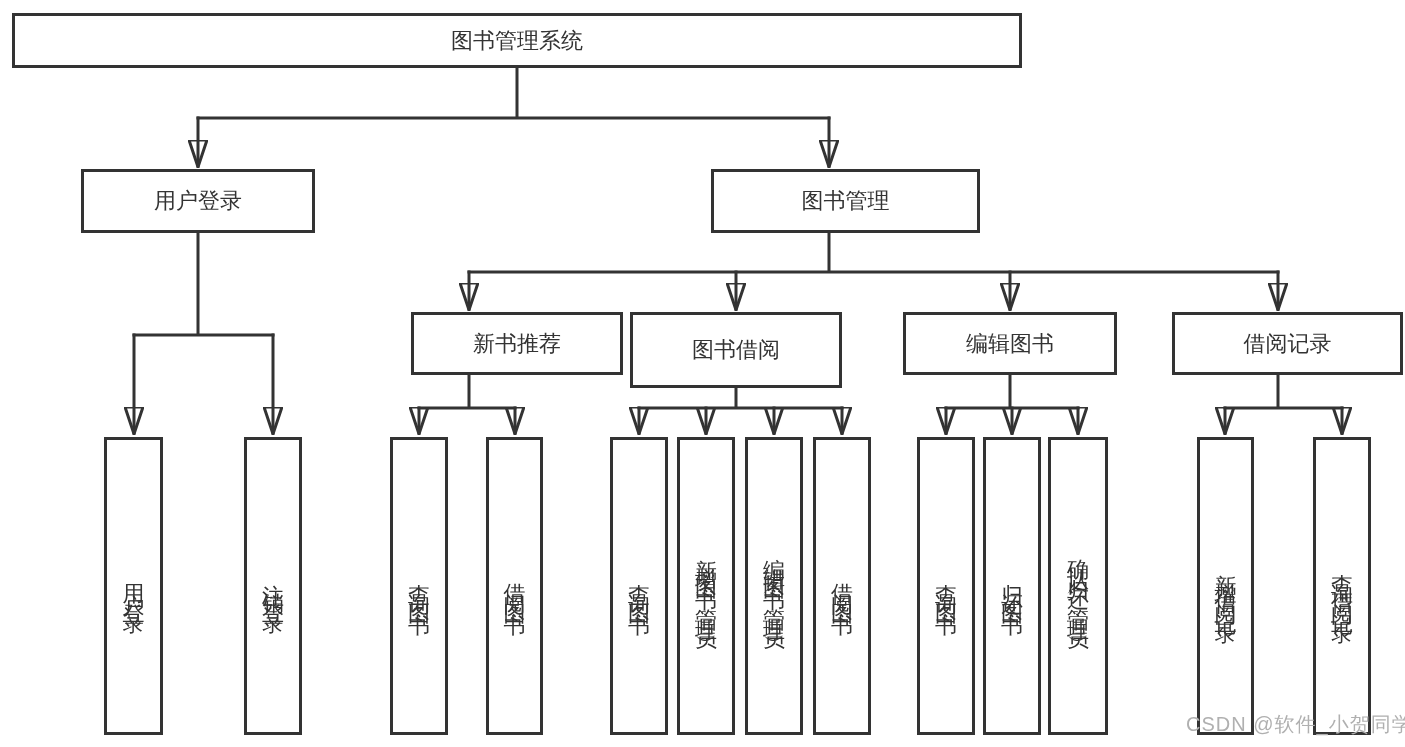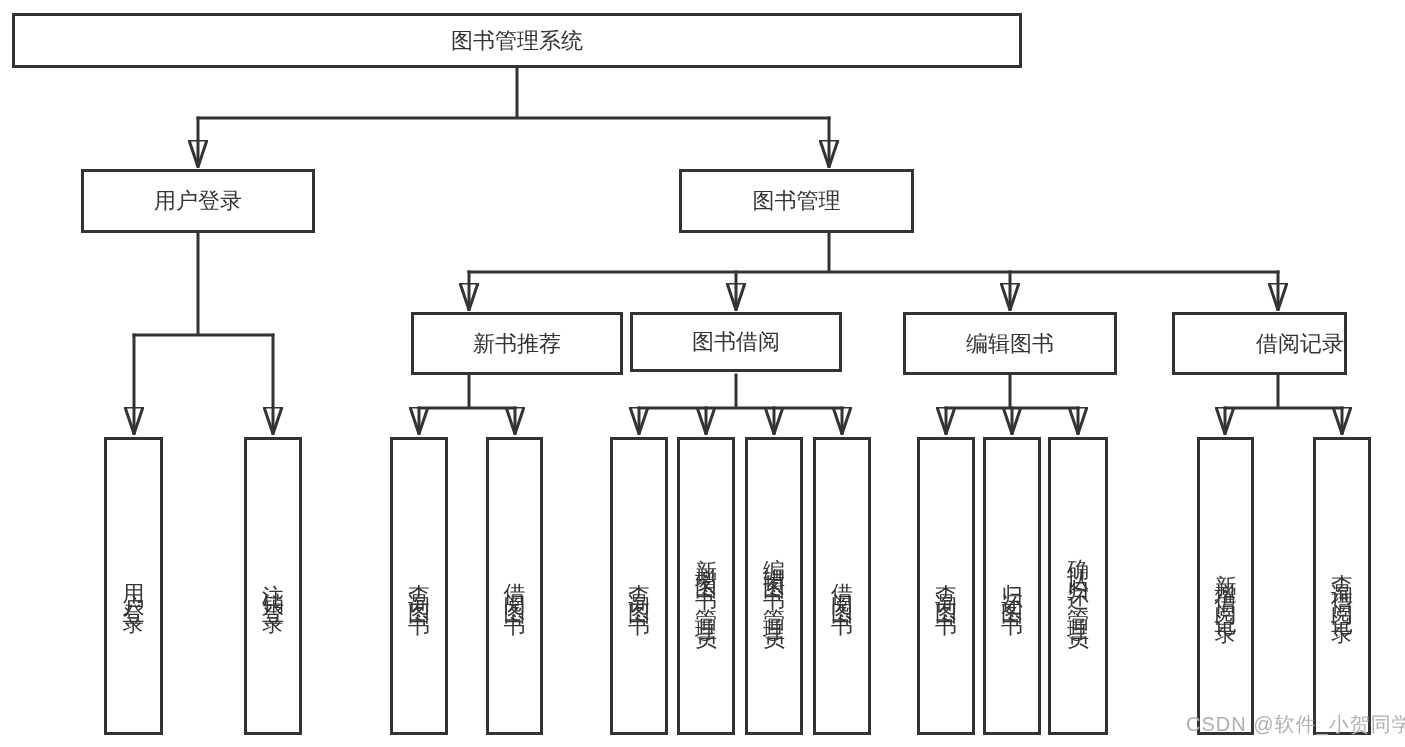--- a/index.html
+++ b/index.html
@@ -50,25 +50,25 @@
     left: 1186px;
     top: 711px;
     font-size: 20px;
     color: #b0b0b0;
     white-space: nowrap;
     letter-spacing: 1px;
   }
   
   .n-root   { left: 12px;   top: 13px;  width: 1010px; height: 55px; }
   .n-login  { left: 81px;   top: 169px; width: 234px;  height: 64px; }
-  .n-mgmt   { left: 679px;  top: 169px; width: 235px;  height: 64px; text-align: right; }
+  .n-mgmt   { left: 711px;  top: 169px; width: 269px;  height: 64px; text-align: right; }
   .n-rec    { left: 363px;  top: 312px; width: 212px;  height: 63px; margin-left: 48px; }
-  .n-bor    { left: 630px;  top: 312px; width: 212px;  height: 60px; }
+  .n-bor    { left: 630px;  top: 312px; width: 212px;  height: 76px; }
   .n-cur    { left: 903px;  top: 312px; width: 214px;  height: 63px; }
-  .n-recd   { left: 1172px; top: 312px; width: 175px;  height: 63px; justify-content: flex-end; }
+  .n-recd   { left: 1172px; top: 312px; width: 231px;  height: 63px; }
   .lf       { top: 437px; height: 298px; }
   .lf-login1 { left: 104px;  width: 59px; }
   .lf-login2 { left: 244px;  width: 58px; }
   .lf-rec1   { left: 390px;  width: 58px; }
   .lf-rec2   { left: 486px;  width: 57px; }
   .lf-bor1   { left: 610px;  width: 58px; }
   .lf-bor2   { left: 677px;  width: 58px; }
   .lf-bor3   { left: 745px;  width: 58px; }
   .lf-bor4   { left: 813px;  width: 58px; }
   .lf-cur1   { left: 917px;  width: 58px; }

